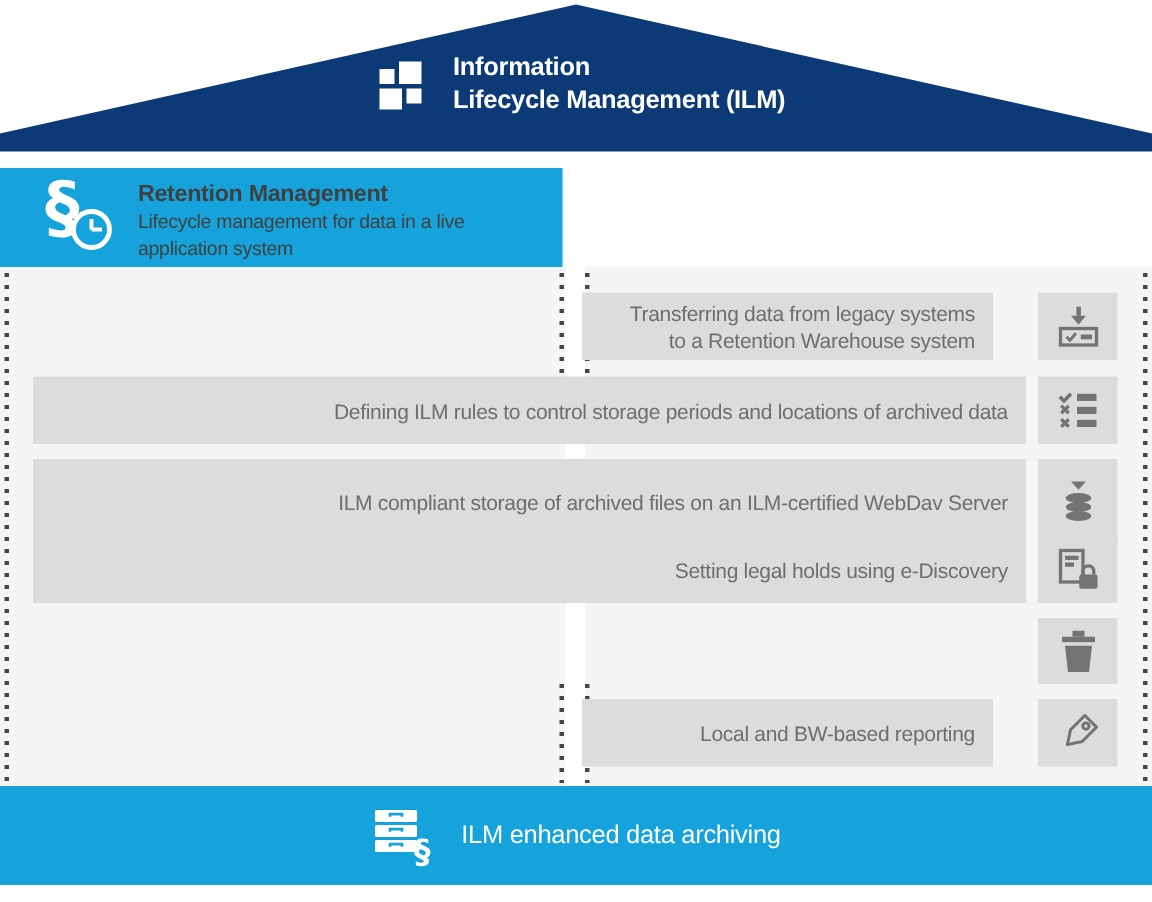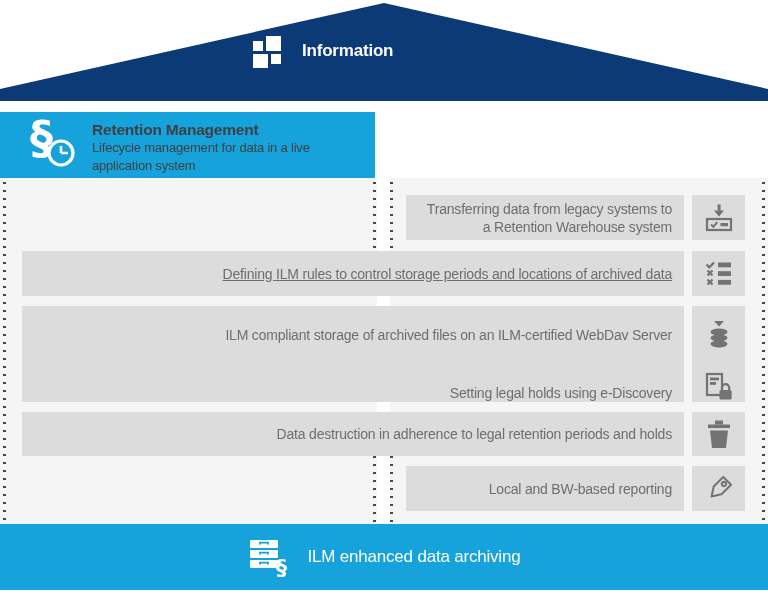--- a/index.html
+++ b/index.html
@@ -32,24 +32,24 @@
   .d-right{left:762px;top:182px;height:340px;}
   .d-mA1{left:373px;top:182px;height:68px;}
   .d-mB1{left:390px;top:182px;height:68px;}
   .d-mA2{left:373px;top:456px;height:66px;}
   .d-mB2{left:390px;top:456px;height:66px;}
   
   .bar{position:absolute;background:#dcdcdc;display:flex;align-items:center;justify-content:flex-end;
        color:#6e6e6e;font-size:14px;letter-spacing:-0.2px;line-height:18px;text-align:right;}
   .bar .txt{padding-right:12px;}
   .bar-full{left:22px;width:662px;}
-  .bar-right{left:406px;width:278px;}
+  .bar-right{left:388px;width:250px;padding-left:24px;}
   .ibox{position:absolute;left:692px;width:53px;background:#dcdcdc;display:flex;align-items:center;justify-content:center;color:#737373;}
-  .r1{top:195px;height:45px;} .r2{top:251px;height:45px;text-decoration:underline;} .r3{top:306px;height:57px;}
-  .r4{top:358px;height:44px;align-items:flex-end;} .r5{top:412px;height:44px;} .r6{top:466px;height:45px;align-items:center;}
+  .r1{top:195px;height:45px;} .r2{top:251px;height:45px;} .r3{top:306px;height:57px;}
+  .r4{top:358px;height:44px;} .r5{top:412px;height:44px;} .r6{top:466px;height:45px;align-items:center;}
   .w258{max-width:250px;}
   
   .footer{position:absolute;left:0;top:524px;width:768px;height:66px;background:#16a3dc;display:flex;align-items:center;justify-content:center;gap:18px;}
   .footer-label{color:#ffffff;font-weight:normal;font-size:17px;letter-spacing:-0.2px;}
 </style>
 </head>
 <body>
 
 <div class="canvas">
 
@@ -58,20 +58,21 @@
   </svg>
   <div class="roof-content">
     <svg width="34" height="34" viewBox="0 0 34 34" fill="#ffffff">
       <rect x="3" y="7" width="10" height="10"></rect>
       <rect x="16" y="2" width="15" height="15"></rect>
       <rect x="3" y="20" width="15" height="15"></rect>
       <rect x="21" y="20" width="10" height="10"></rect>
     </svg>
     <div class="roof-title">
       <div>Information</div>
+      <div>Lifecycle Management (ILM)</div>
     </div>
   </div>
 
   <div class="header header-left">
     <div class="hicon-left">
       <span class="para-glyph">§</span>
       <svg class="clock-svg" width="32" height="32" viewBox="0 0 32 32">
         <circle cx="15" cy="15" r="12" fill="#16a3dc" stroke="#ffffff" stroke-width="3.2"></circle>
         <path d="M15 15 V8 M15 15 H22" stroke="#ffffff" stroke-width="2.6" fill="none"></path>
       </svg>
@@ -137,23 +138,20 @@
   <div class="ibox r4">
     <svg width="29" height="30" viewBox="0 0 29 30" fill="currentColor">
       <rect x="3" y="2" width="15" height="21" fill="none" stroke="currentColor" stroke-width="2.2"></rect>
       <rect x="6" y="5.5" width="9" height="2.8"></rect>
       <rect x="6" y="10" width="6" height="2.8"></rect>
       <path d="M18 18 v-2.2 a3.6 3.6 0 0 1 7.2 0 V18" fill="none" stroke="currentColor" stroke-width="2.2"></path>
       <rect x="15.5" y="18" width="12.2" height="9.5" rx="1.5"></rect>
     </svg>
   </div>
 
-  <div class="bar bar-full r5">
-    <div class="txt">Data destruction in adherence to legal retention periods and holds</div>
-  </div>
   <div class="ibox r5">
     <svg width="28" height="29" viewBox="0 0 28 29" fill="currentColor">
       <rect x="10" y="0.5" width="8" height="4"></rect>
       <rect x="3" y="4.5" width="22" height="3.6"></rect>
       <path d="M5 10.5 h18 l-2 17.5 h-14 z"></path>
     </svg>
   </div>
 
   <div class="bar bar-right r6">
     <div class="txt">Local and BW-based reporting</div>

